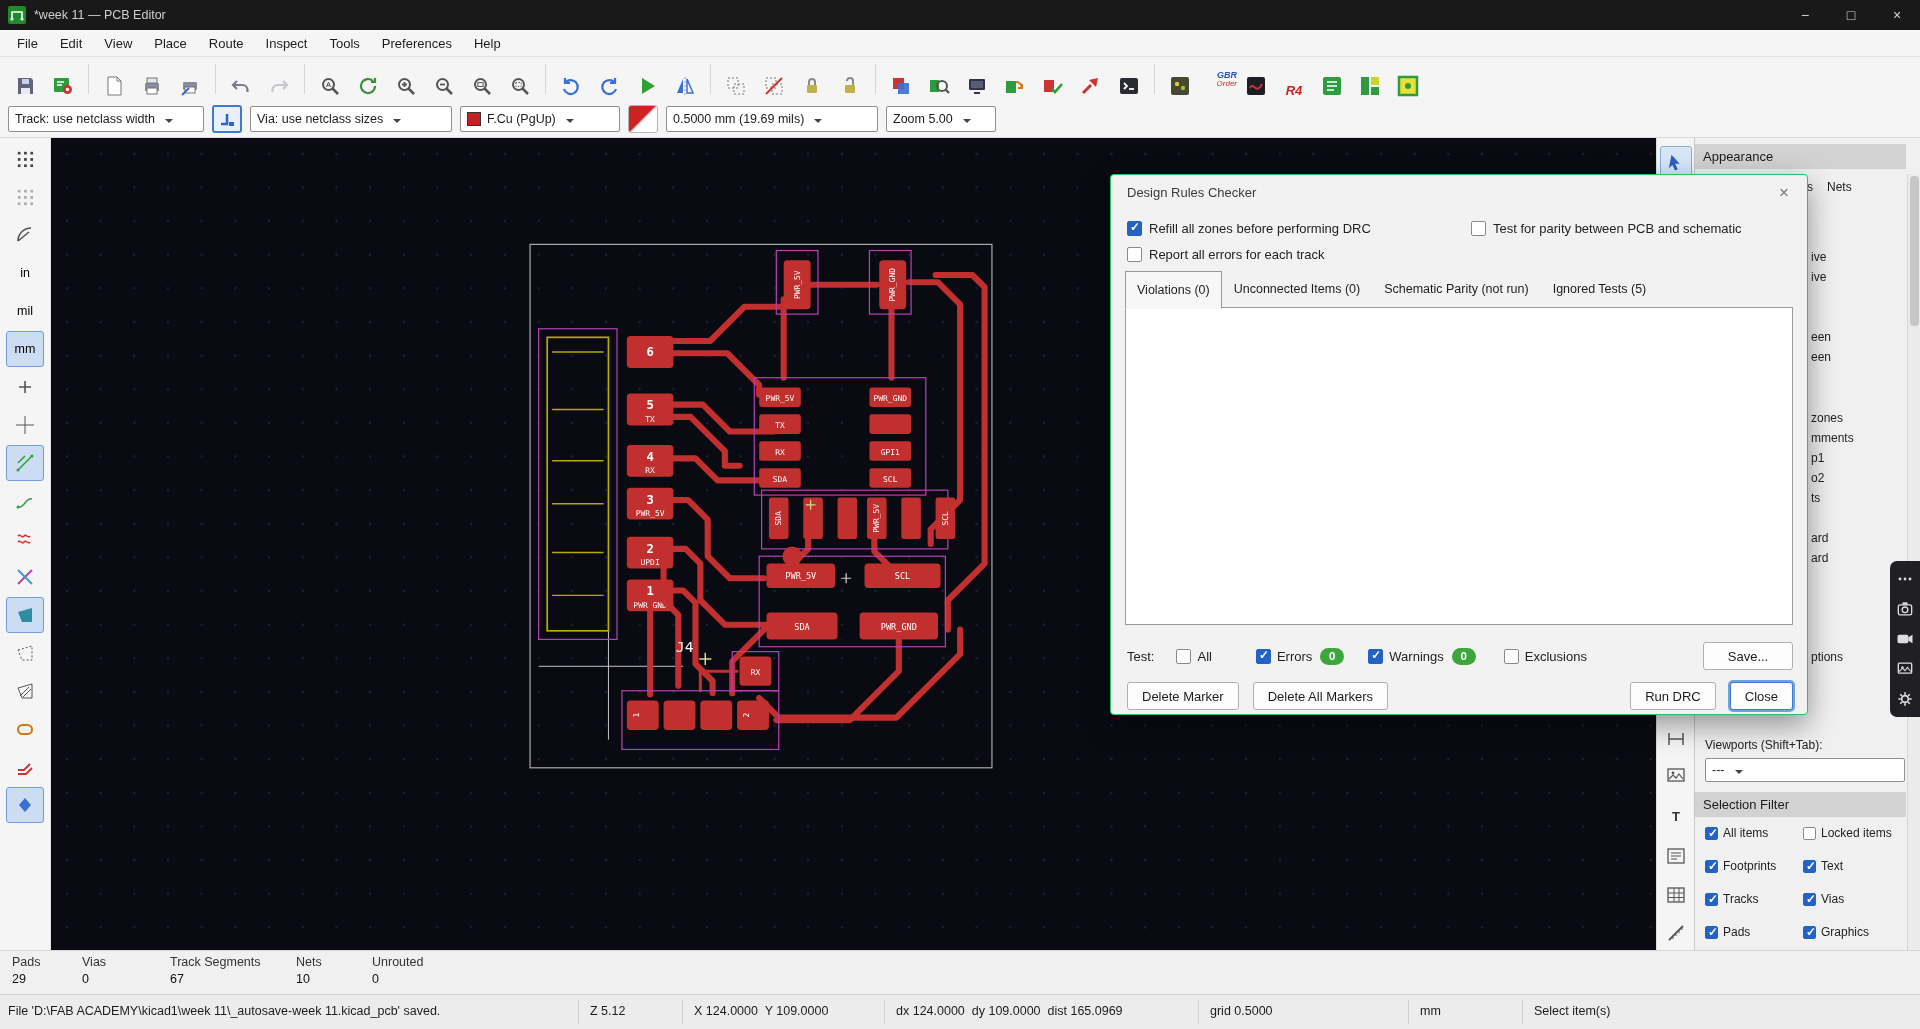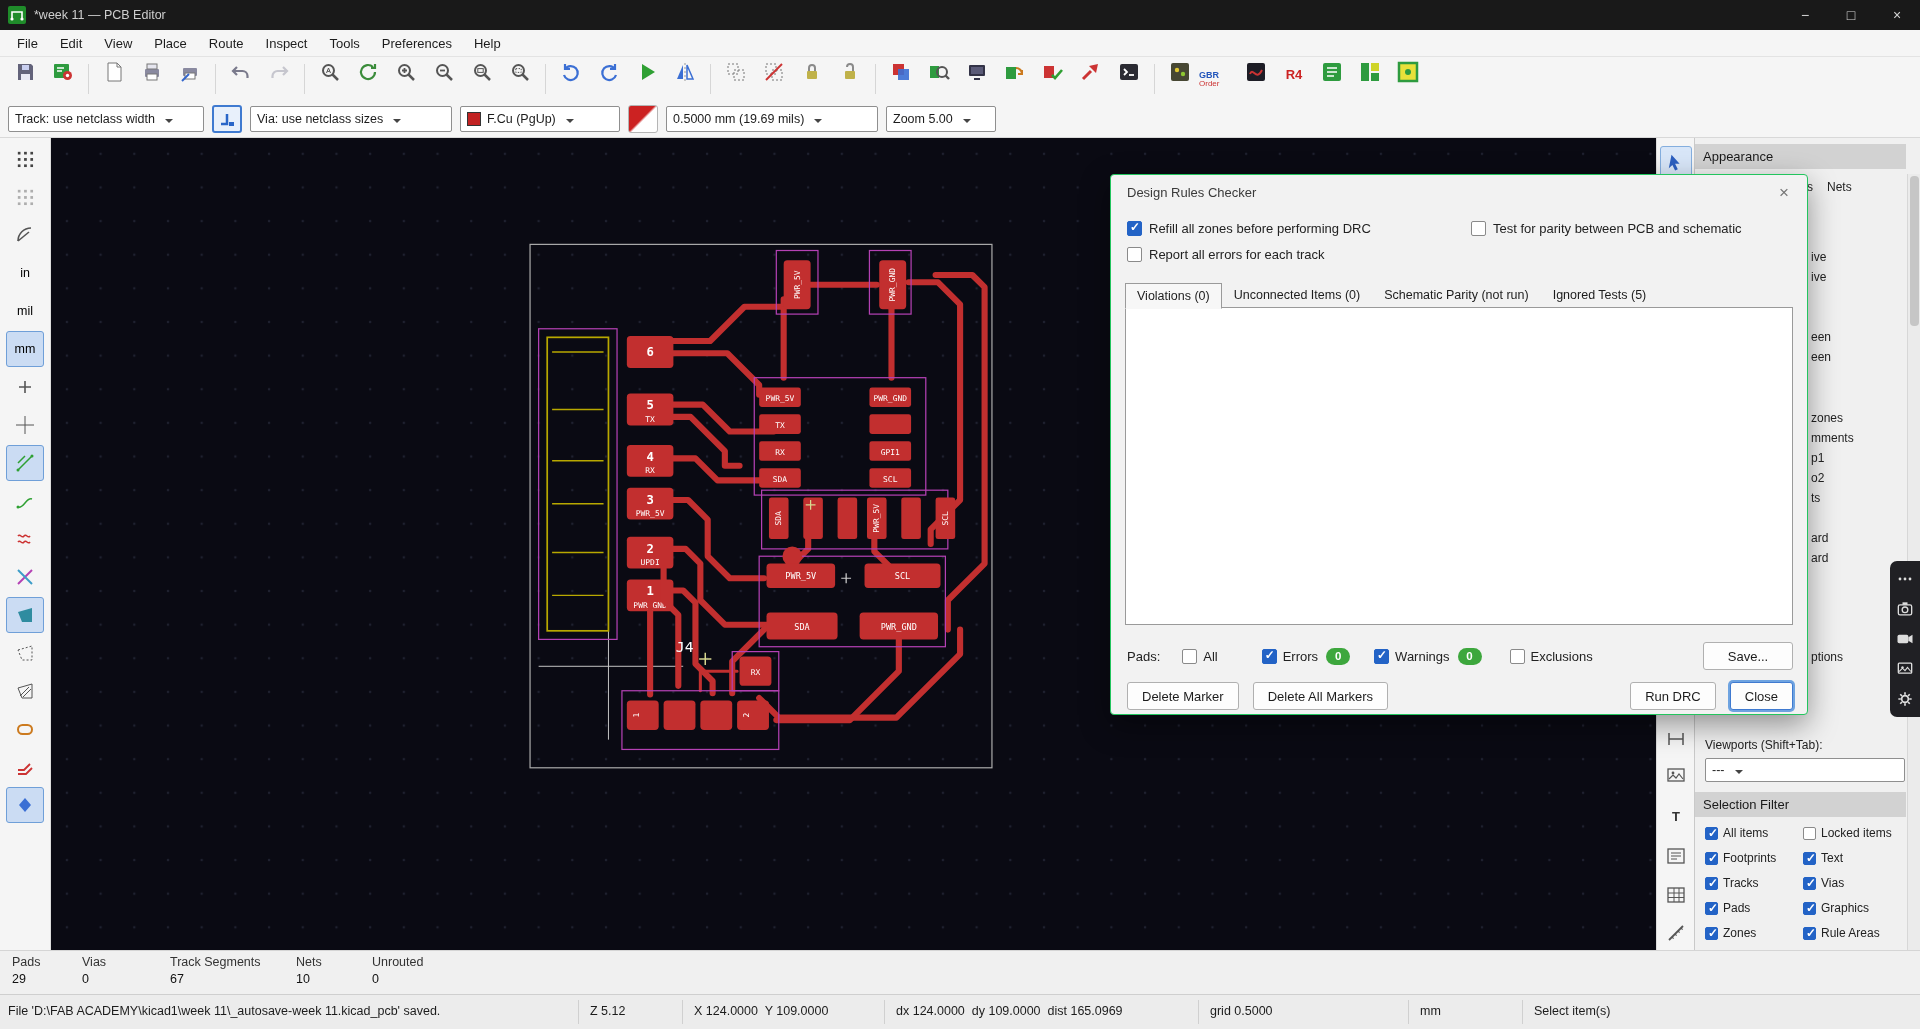--- a/index.html
+++ b/index.html
@@ -18,21 +18,21 @@
   .titlebar .title { color:#cfcfcf; font-size:12.5px; }
   .win-controls { margin-left:auto; display:flex; height:100%; }
   .win-btn { width:46px; height:100%; display:flex; align-items:center; justify-content:center; color:#d5d5d5; font-size:14px; }
 
   
   .menubar { position:absolute; left:0; top:30px; width:1920px; height:27px; background:#f5f5f5; display:flex; align-items:center; padding-left:6px; border-bottom:1px solid #e3e3e3; }
   .menu-item { padding:4px 11px; font-size:13px; color:#1c1c1c; }
 
   
   .main-toolbar { position:absolute; left:0; top:57px; width:1920px; height:44px; background:#f5f5f5; display:flex; align-items:center; padding-left:6px; }
-  .tbtn { width:38px; height:38px; border-radius:3px; display:flex; align-items:flex-start; justify-content:center; flex:none; }
+  .tbtn { width:38px; height:38px; border-radius:3px; display:flex; align-items:flex-end; justify-content:center; flex:none;font-style:italic; }
   .tbtn svg { display:block; }
   .tsep { width:1px; height:30px; background:#d6d6d6; margin:0 6px; flex:none; }
   .gbr-btn { flex-direction:column; line-height:1; }
   .gbr-top { color:#2255bb; font-weight:bold; font-size:9px; }
   .gbr-bottom { color:#cc3333; font-size:8px; }
   .r4 { color:#cc2222; font-weight:bold; font-size:13px;margin-top:7px; }
 
   .options-toolbar { position:absolute; left:0; top:101px; width:1920px; height:37px; background:#f5f5f5; border-bottom:1px solid #d8d8d8; display:flex; align-items:center; padding-left:8px; gap:8px; }
   .dd { height:26px; background:#fff; border:1px solid #8f8f8f; border-radius:2px; display:flex; align-items:center; padding:0 6px; font-size:12.5px; color:#1c1c1c; }
   .dd .caret { width:0; height:0; border:4px solid transparent; border-top-color:#444; margin-left:10px; margin-top:7px; }
@@ -58,41 +58,41 @@
 
   .right-canvas-toolbar { position:absolute; left:1656px; top:0; width:38px; height:812px; background:#f5f5f5; border-left:1px solid #ddd; }
   .rcbtn { position:absolute; left:3px; width:32px; height:32px; border-radius:3px; display:flex; align-items:center; justify-content:center; color:#333; font-weight:bold; }
   .rcbtn.active { background:#d8e6f8; border:1px solid #84aede; }
 
   
   .appearance { position:absolute; left:1694px; top:0; width:226px; height:812px; background:#f0f0f0; border-left:1px solid #c9c9c9; }
   .panel-strip { position:absolute; left:0; width:211px; height:25px; background:#d2d2d2; display:flex; align-items:center; padding-left:8px; font-size:13px; color:#1a1a1a; }
   .frag { position:absolute; font-size:12px; color:#222; }
   .viewports-dd { position:absolute; left:10px; top:620px; width:200px; height:24px; }
-  .flt-grid { position:absolute; left:10px; top:688px; width:210px; display:grid; grid-template-columns:98px auto; row-gap:11px; }
+  .flt-grid { position:absolute; left:10px; top:688px; width:210px; display:grid; grid-template-columns:98px auto; row-gap:19px; }
   .flt { display:flex; align-items:center; gap:5px; font-size:12px; white-space:nowrap; }
   .flt .cb { width:13px; height:13px; }
   .panel-scrollbar { position:absolute; right:0; top:36px; bottom:0; width:13px; background:#ebebeb; border-left:1px solid #d7d7d7; }
   .panel-thumb { position:absolute; left:2px; top:2px; width:9px; height:150px; background:#c6c6c6; border-radius:4px; }
 
   
   .cb { width:15px; height:15px; border:1px solid #8a8a8a; background:#fff; border-radius:2px; flex:none; position:relative; display:inline-block; }
   .cb.checked { background:#2363c6; border-color:#2363c6; }
   .cb.checked::after { content:"✓"; position:absolute; left:2px; top:-2px; color:#fff; font-size:12px; font-weight:bold; }
   .badge { background:#3da73d; color:#fff; border-radius:9px; min-width:24px; height:17px; padding:0 6px; font-weight:bold; font-size:11.5px; display:flex; align-items:center; justify-content:center; }
   .btn { background:#fdfdfd; border:1px solid #b0b0b0; border-radius:3px; height:28px; font-size:13px; padding:0 14px; display:flex; align-items:center; justify-content:center; color:#1c1c1c; }
   .btn.focused { box-shadow:0 0 0 2px #6ea3e0; border-color:#3f7ad0; }
 
   
   .dialog { position:absolute; left:1110px; top:174px; width:698px; height:541px; background:#f2f2f2; border:1px solid #22c55e; border-radius:4px; box-shadow:0 10px 30px rgba(0,0,0,.4); z-index:50; }
   .dlg-title { position:absolute; left:16px; top:10px; font-size:13px; color:#3a3a3a; }
   .dlg-close { position:absolute; right:10px; top:6px; width:26px; height:24px; display:flex; align-items:center; justify-content:center; color:#777; font-size:17px; }
   .dlg-row { position:absolute; height:18px; display:flex; align-items:center; gap:7px; font-size:13px; }
   .dlg-tabs { position:absolute; left:14px; top:104px; display:flex; align-items:flex-end; height:29px; }
-  .dlg-tab { padding:5px 11px; font-size:12.5px; color:#1c1c1c; border:1px solid transparent; }
+  .dlg-tab { padding:11px 11px; font-size:12.5px; color:#1c1c1c; border:1px solid transparent; }
   .dlg-tab.active { background:#f2f2f2; border:1px solid #9a9a9a; border-bottom-color:#f7f7f7; position:relative; z-index:2; margin-bottom:-1px; background:#f7f7f7; }
   .dlg-list { position:absolute; left:14px; top:132px; width:668px; height:318px; background:#fff; border:1px solid #9a9a9a; }
   .dlg-show { position:absolute; left:16px; top:465px; width:666px; height:32px; display:flex; align-items:center; font-size:13px; }
   .dlg-show .cbw { display:flex; align-items:center; gap:6px; }
   .dlg-actions { position:absolute; left:16px; top:506px; width:666px; height:30px; display:flex; align-items:center; gap:14px; }
 
   
   .capture { position:absolute; right:0; top:561px; width:30px; height:156px; background:#202024; border-radius:7px 0 0 7px; z-index:80; display:flex; flex-direction:column; align-items:center; padding-top:4px; gap:3px; }
   .capbtn { width:26px; height:27px; display:flex; align-items:center; justify-content:center; }
 
@@ -776,21 +776,21 @@
 
     <div class="dlg-tabs">
       <div class="dlg-tab active">Violations (0)</div>
       <div class="dlg-tab">Unconnected Items (0)</div>
       <div class="dlg-tab">Schematic Parity (not run)</div>
       <div class="dlg-tab">Ignored Tests (5)</div>
     </div>
     <div class="dlg-list"></div>
 
     <div class="dlg-show">
-      <span>Pads:</span>
+      <span>Test:</span>
       <span class="cbw" style="margin-left:22px">
           <span class="cb"></span>
           <span>All</span>
         </span>
       <span class="cbw" style="margin-left:44px">
           <span class="cb checked"></span>
           <span>Errors</span>
         </span>
       <span class="badge" style="margin-left:8px">0</span>
       <span class="cbw" style="margin-left:24px">

